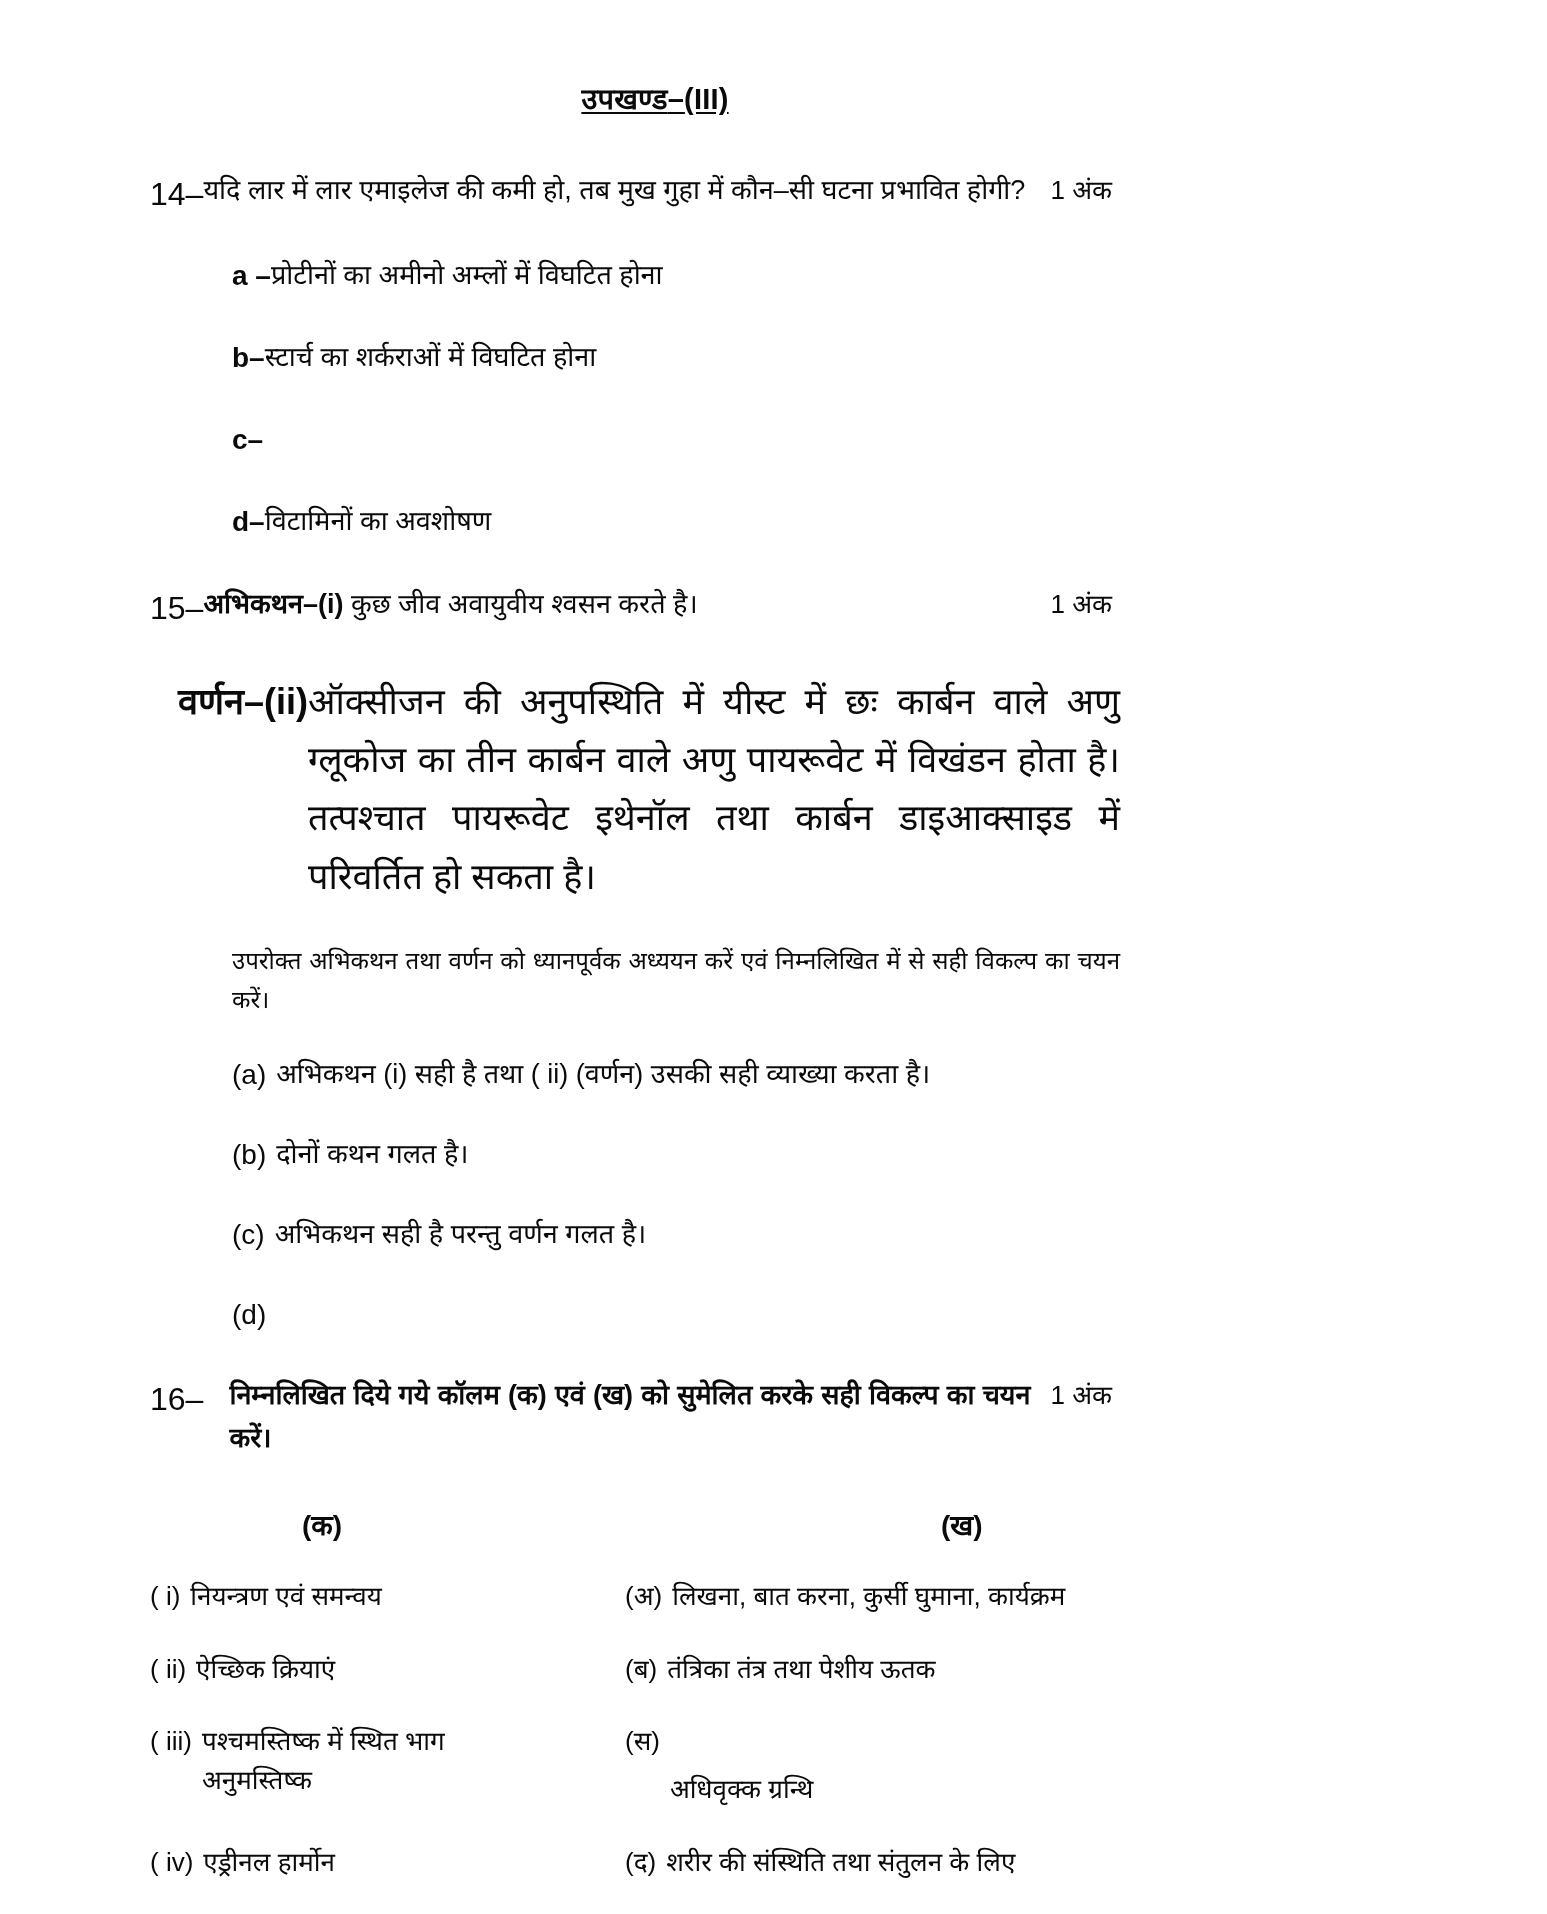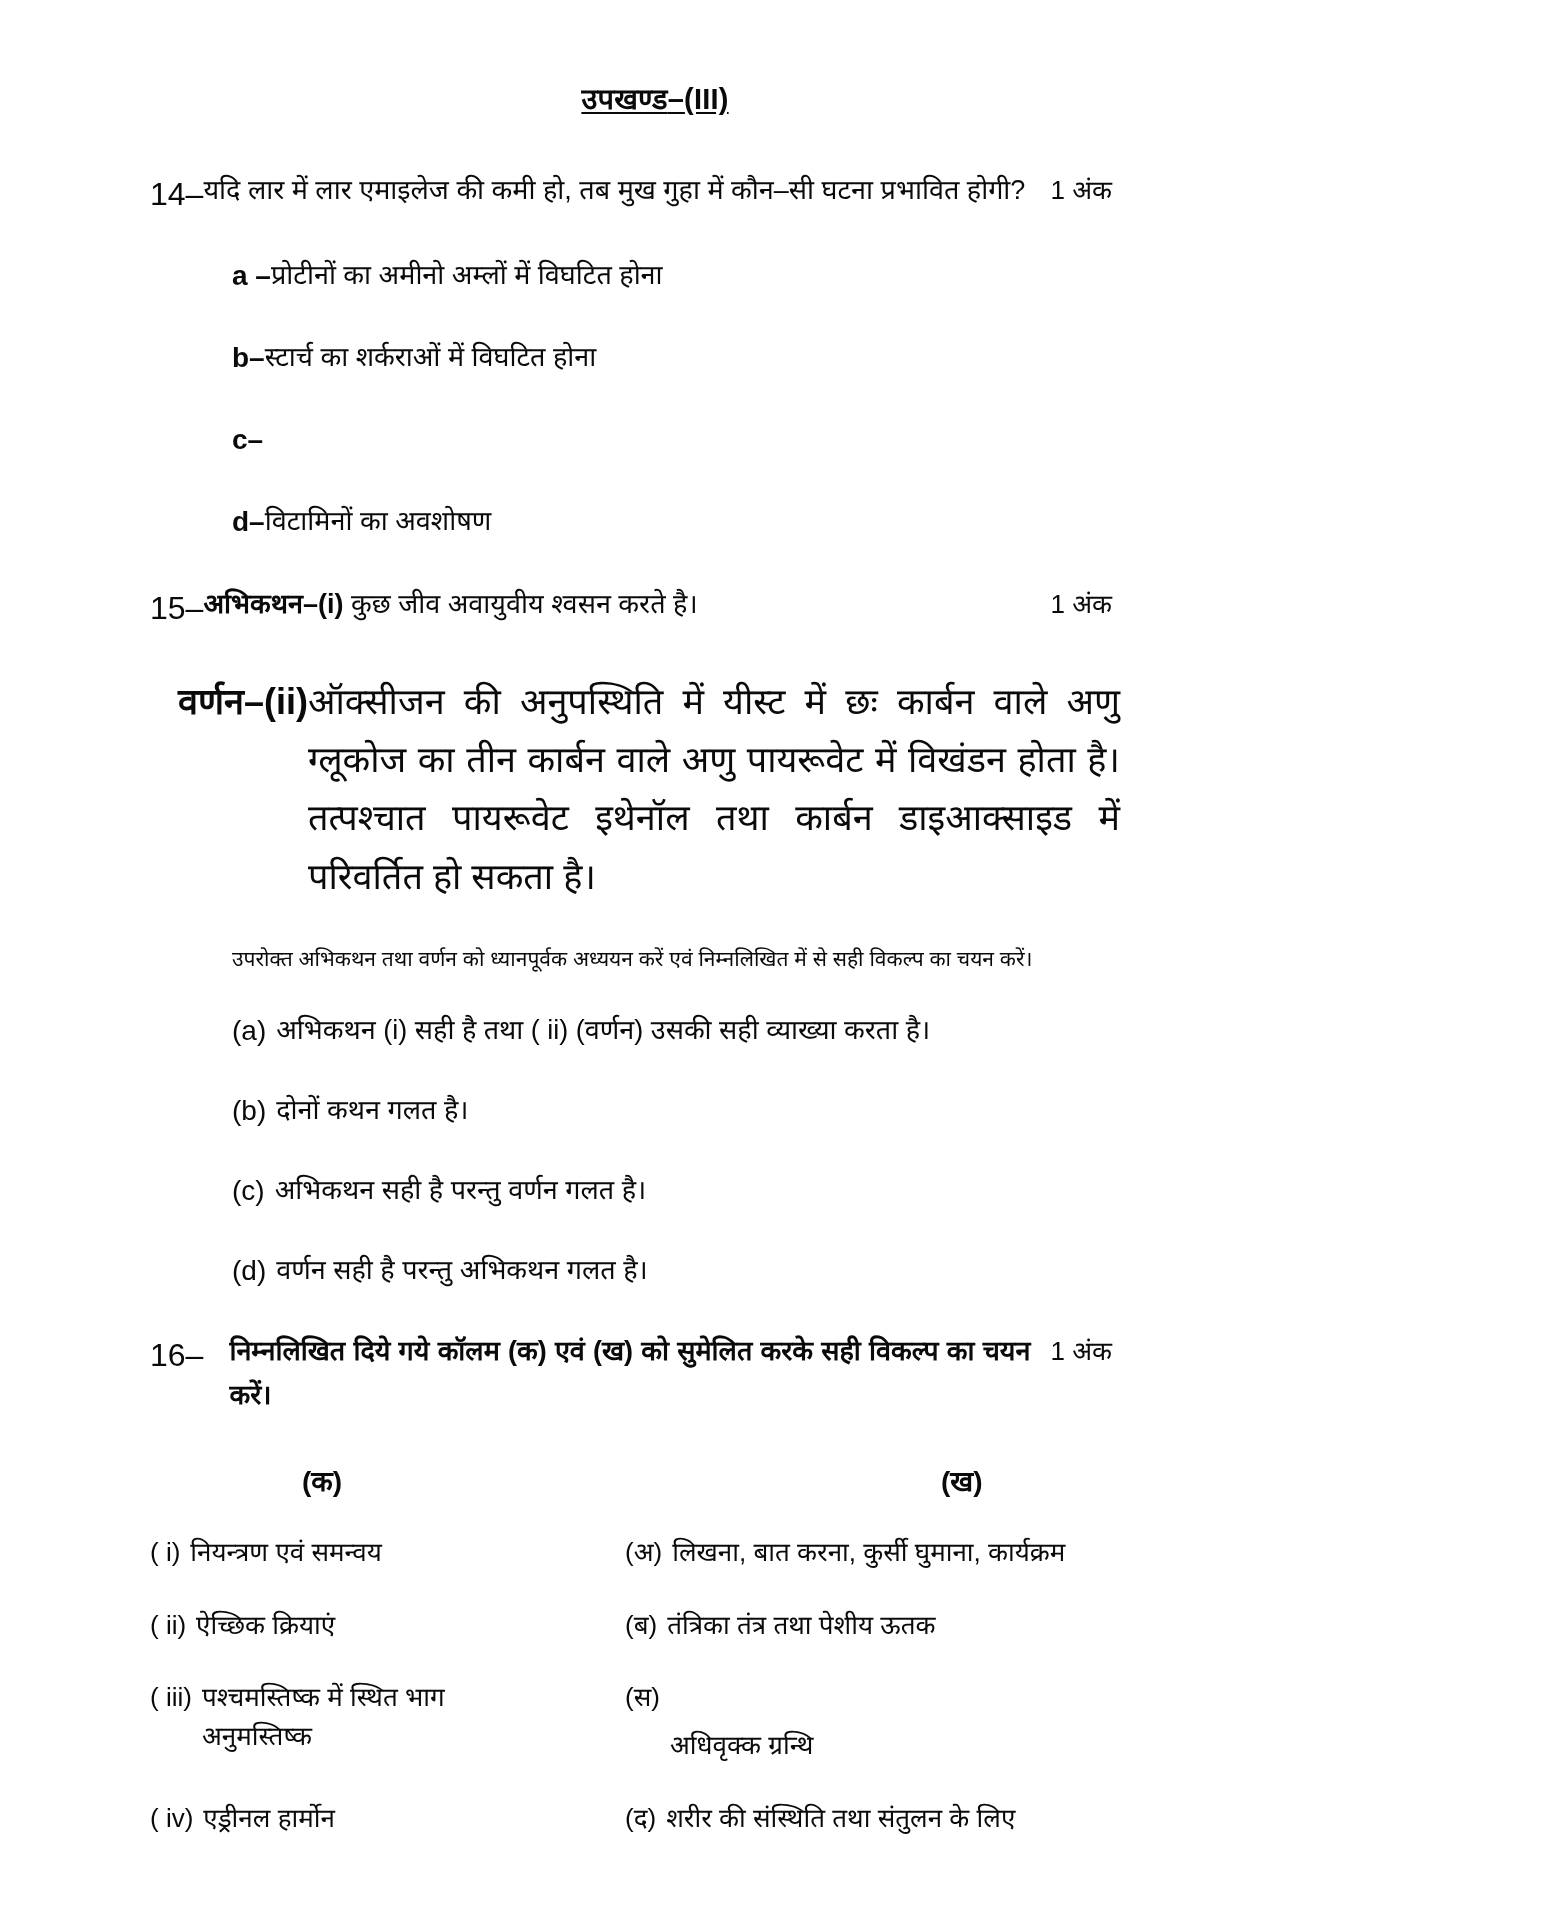--- a/index.html
+++ b/index.html
@@ -119,21 +119,21 @@
     font-weight: 700;
     white-space: pre;
     padding-left: 28px;
   }
   .reason-body {
     flex: 1 1 auto;
   }
   .para-indent {
     margin-top: 36px;
     padding-left: 82px;
-    font-size: 21px;
+    font-size: 24px;
     line-height: 1.62;
   }
 
   
   .match-head {
     display: flex;
     margin-top: 44px;
     font-size: 28px;
     font-weight: 700;
   }
@@ -239,21 +239,20 @@
       <div class="opt">
         <span class="opt-label">(b)</span>
         <span class="opt-text" style="padding-left:10px;">दोनों कथन गलत है।</span>
       </div>
       <div class="opt">
         <span class="opt-label">(c)</span>
         <span class="opt-text" style="padding-left:10px;">अभिकथन सही है परन्तु वर्णन गलत है।</span>
       </div>
       <div class="opt">
         <span class="opt-label">(d)</span>
-        <span class="opt-text" style="padding-left:10px;">वर्णन सही है परन्तु अभिकथन गलत है।</span>
       </div>
     </div>
   </div>
 
   <div class="q" style="margin-top:18px;">
     <div class="q-row">
       <div class="q-num" style="padding-right:26px;">16–</div>
       <div class="q-body bold">
         <div class="q-line">
           <div class="q-text justify">निम्नलिखित दिये गये कॉलम (क) एवं (ख) को सुमेलित करके सही विकल्प का चयन करें।</div>

